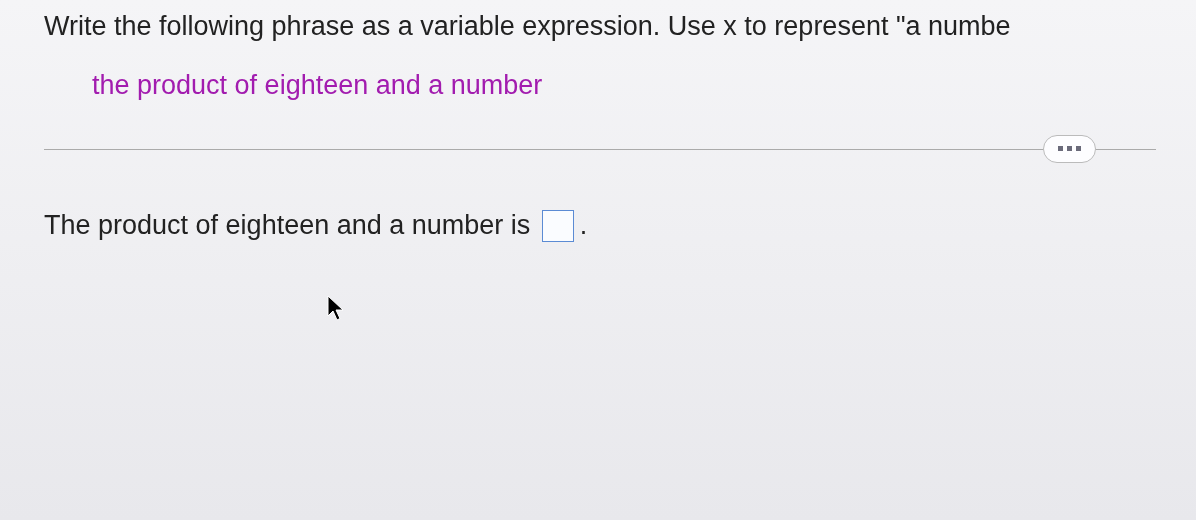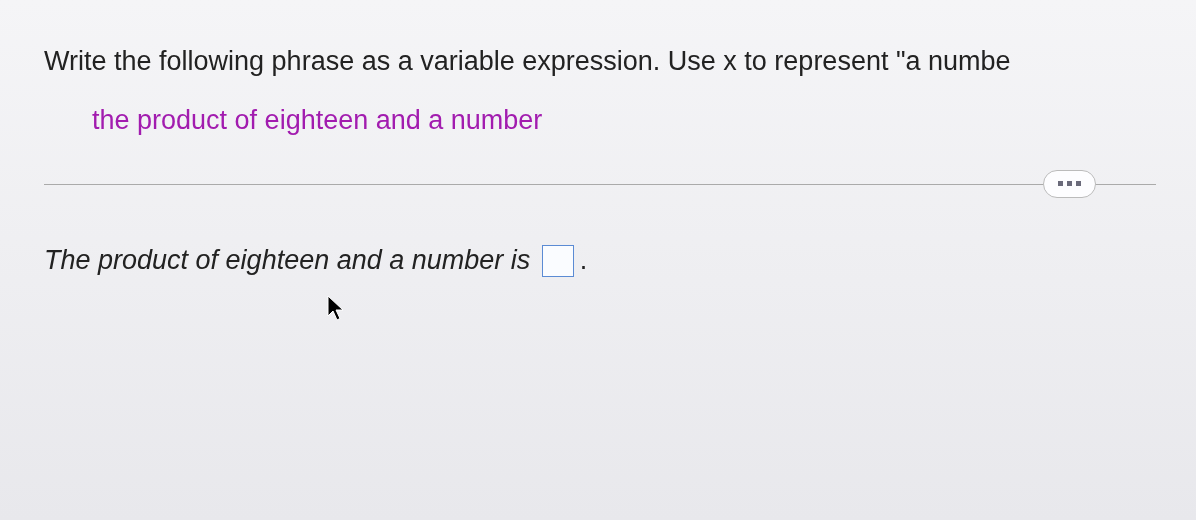--- a/index.html
+++ b/index.html
@@ -10,21 +10,20 @@
     body {
       font-family: Arial, Helvetica, sans-serif;
       background: linear-gradient(to bottom, #f5f5f7 0%, #e8e8ec 100%);
       width: 1196px;
       height: 520px;
       overflow: hidden;
       position: relative;
     }
     .content {
       padding: 8px 40px 0 44px;
-      margin-top: 35px;
     }
     .instruction {
       font-size: 27px;
       color: #222;
       line-height: 1.4;
       margin-bottom: 24px;
     }
     .phrase {
       font-size: 27px;
       color: #a21caf;
@@ -64,21 +63,20 @@
     .answer-line {
       font-size: 27px;
       color: #222;
       margin-left: 0;
       display: flex;
       align-items: center;
       flex-wrap: wrap;
     }
     .answer-text-1 {
       white-space: pre;
-      font-style: italic;
     }
     .answer-input {
       width: 32px;
       height: 32px;
       border: 1px solid #5b8bd4;
       background: #fafcff;
       margin: 0 4px;
       font-size: 22px;
       text-align: center;
       color: #222;

